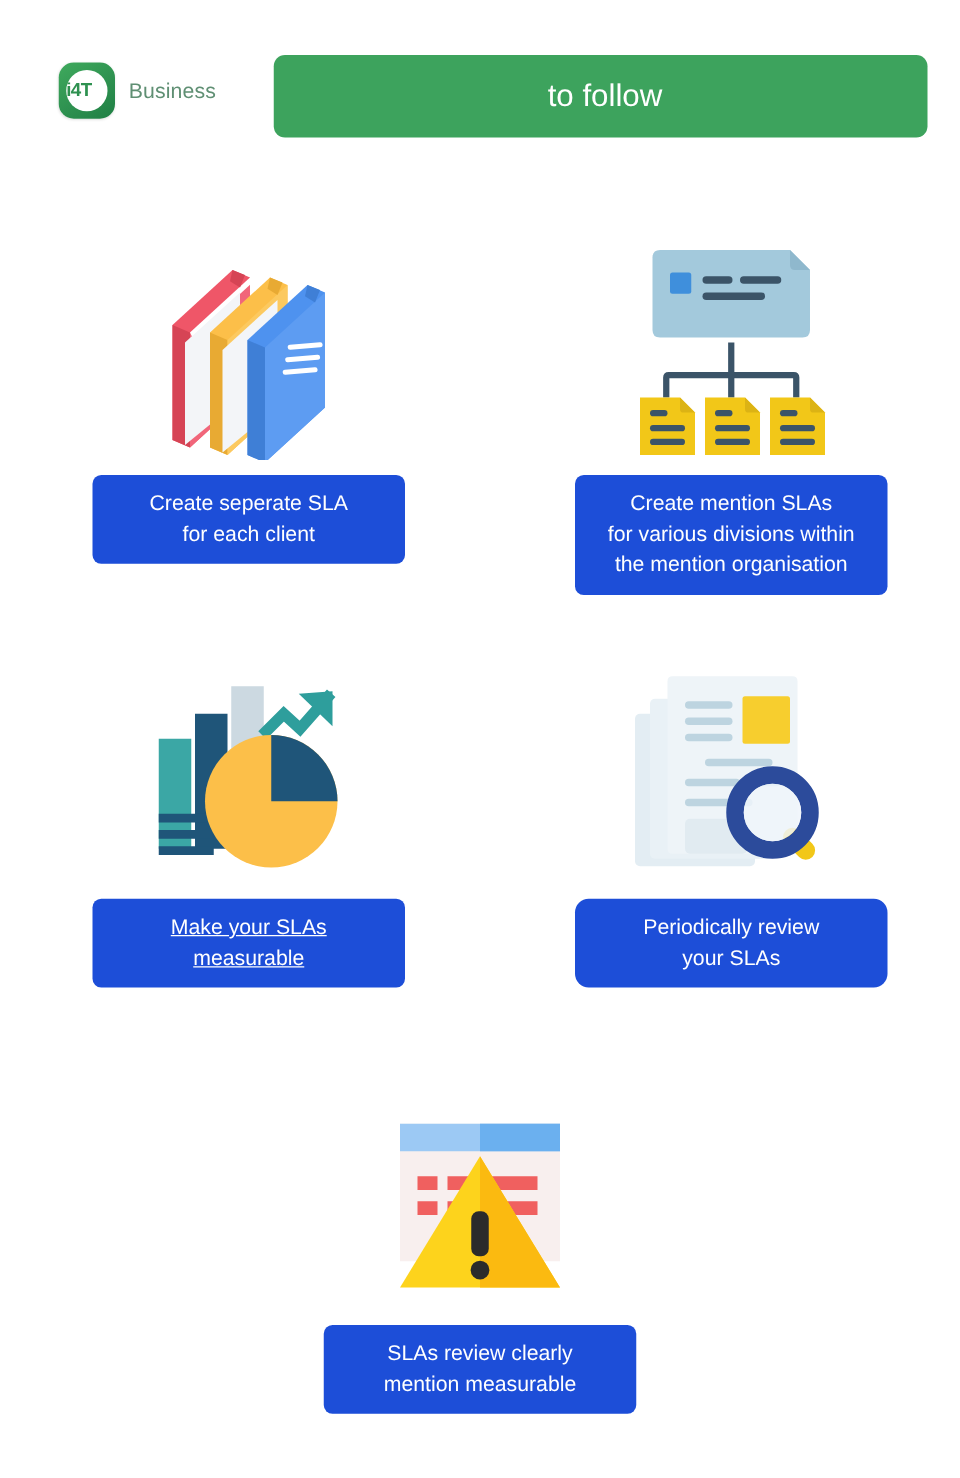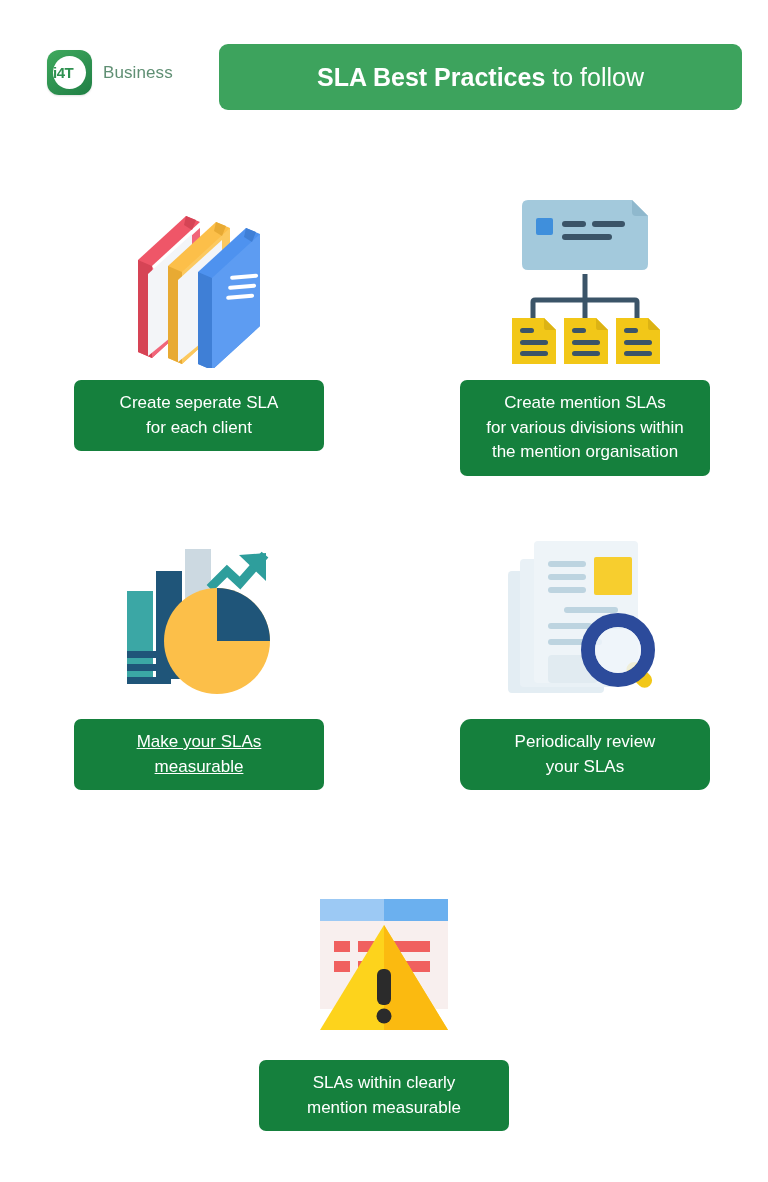--- a/index.html
+++ b/index.html
@@ -85,21 +85,21 @@
     position: absolute;
   }
   .icon-box {
     position: relative;
     width: 100%;
     display: flex;
     align-items: flex-end;
     justify-content: center;
   }
   .label {
-    background: #15803d;
+    background: #1d4ed8;
     border-radius: 7px;
     color: #ffffff;
     font-size: 17px;
     line-height: 1.45;
     text-align: center;
     padding: 11px 14px;
     box-sizing: border-box;
   }
 
   
@@ -127,21 +127,20 @@
   <div class="brand">
     <div class="logo-mark">
       <div class="logo-disc">
         <span class="logo-text">i4T</span>
       </div>
     </div>
     <span class="brand-name">Business</span>
   </div>
 
   <div class="title-banner">
-    <span class="title-strong">SLA Best Practices</span>
     <span class="title-rest">to follow</span>
   </div>
 
 </div>
 
 <div class="card" id="card-1">
   <div class="icon-box">
     <svg width="170" height="172" viewBox="0 0 170 172">
 
       <g>
@@ -319,16 +318,16 @@
       </g>
 
       <path d="M76 40 L140 145 L12 145 Z" fill="#fdd31c"></path>
       <path d="M76 40 L140 145 L76 145 Z" fill="#fbba10"></path>
 
       <rect x="69" y="84" width="14" height="36" rx="6" fill="#2b2b2b"></rect>
       <circle cx="76" cy="131" r="7.5" fill="#2b2b2b"></circle>
     </svg>
   </div>
   <div class="label">
-    <span>SLAs within clearly</span><br>
+    <span>SLAs review clearly</span><br>
     <span>mention measurable</span>
   </div>
 </div>
 
 </body></html>

